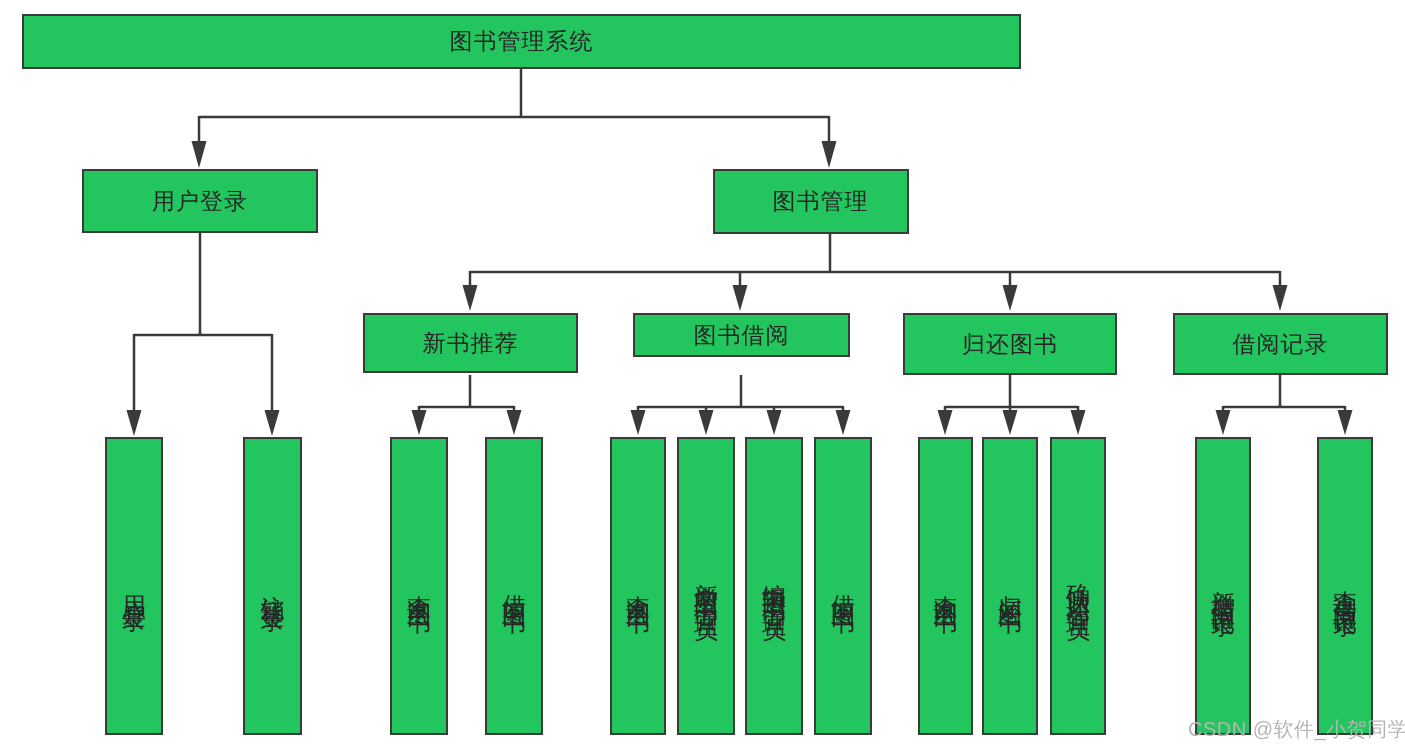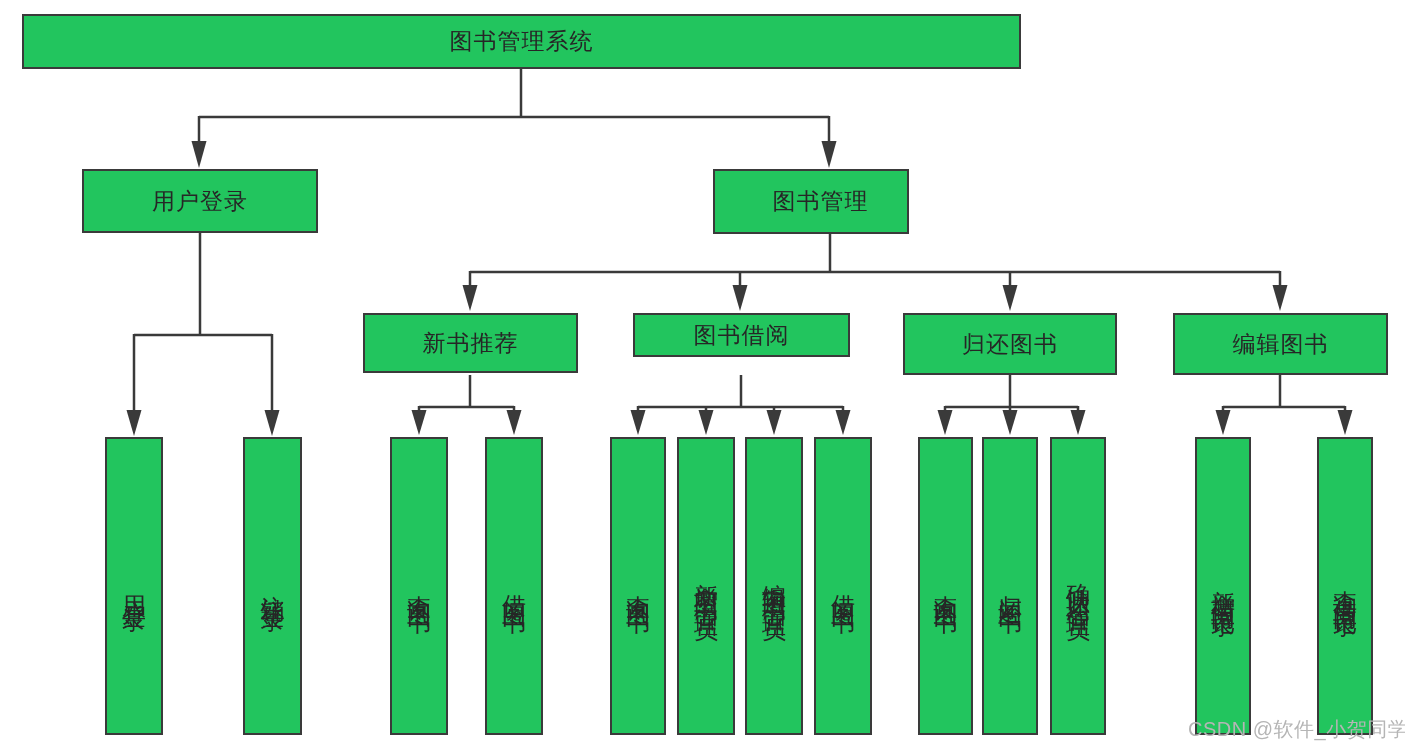--- a/index.html
+++ b/index.html
@@ -129,21 +129,21 @@
   <div class="box" id="n-new-book-rec">
     <span class="hlabel">新书推荐</span>
   </div>
   <div class="box" id="n-book-borrow">
     <span class="hlabel">图书借阅</span>
   </div>
   <div class="box" id="n-current-borrow">
     <span class="hlabel">归还图书</span>
   </div>
   <div class="box" id="n-borrow-records">
-    <span class="hlabel">编辑图书</span>
+    <span class="hlabel">借阅记录</span>
   </div>
 
   <div class="box leaf" id="n-user-login-leaf">
     <span class="vlabel">用户登录</span>
   </div>
   <div class="box leaf" id="n-logout-leaf">
     <span class="vlabel">注销登录</span>
   </div>
 
   <div class="box leaf" id="n-nbr-query">

